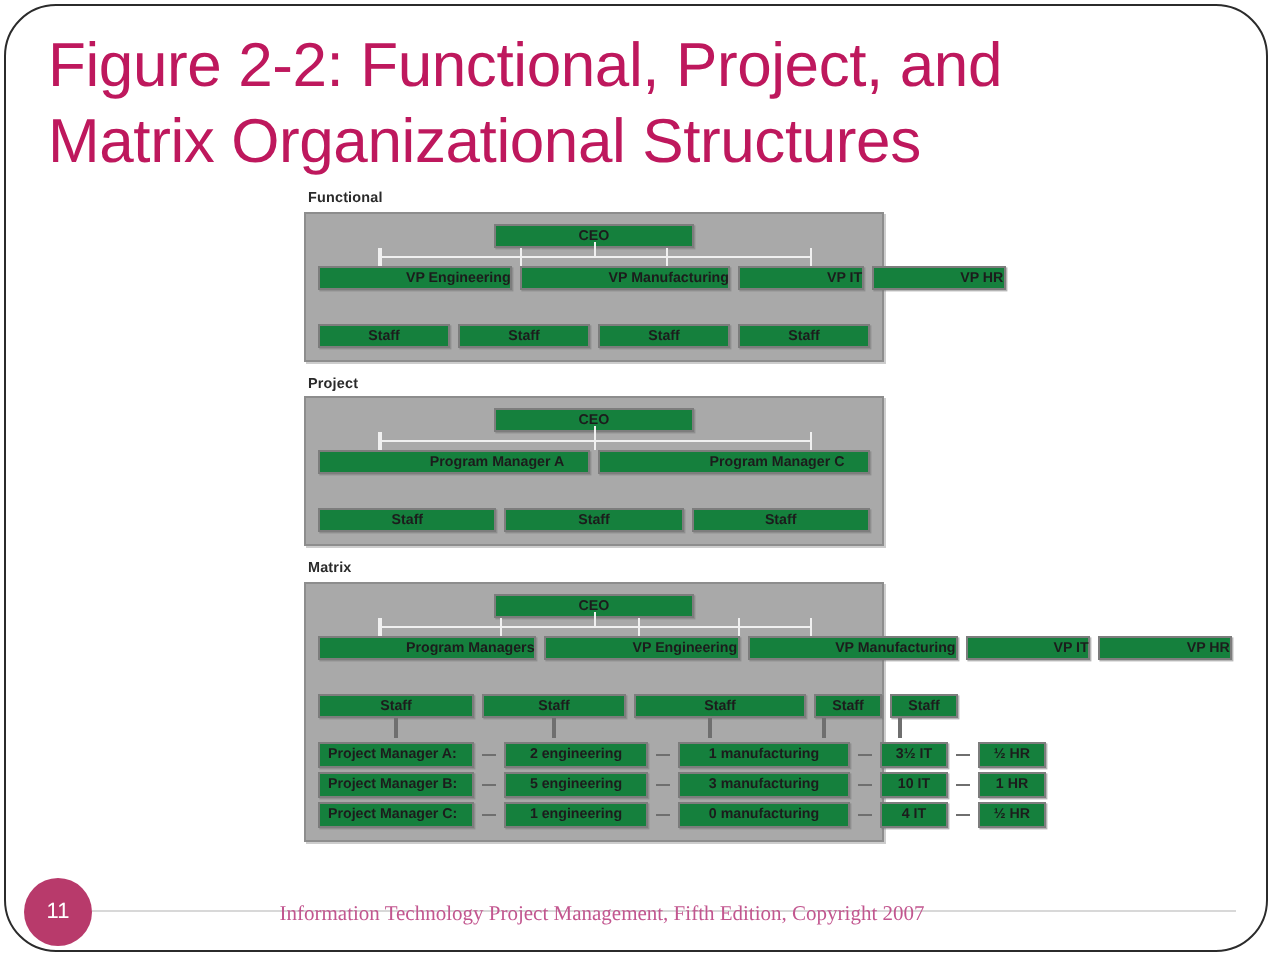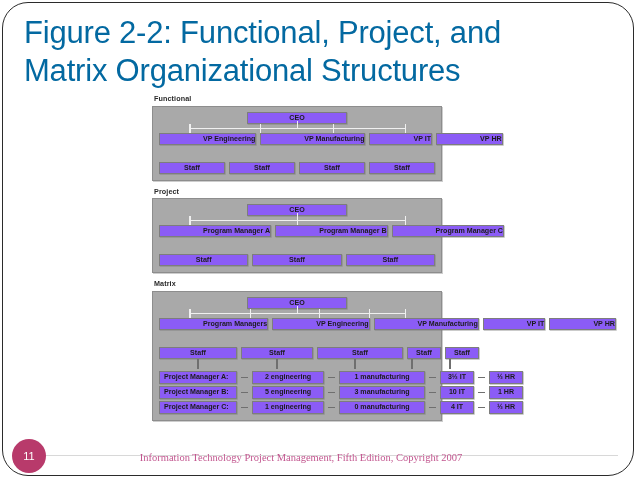--- a/index.html
+++ b/index.html
@@ -7,35 +7,35 @@
 
   #slide{position:relative;width:638px;height:479px;background:#fff;box-sizing:border-box;}
 
   
   #frame{position:absolute;left:2px;top:2px;width:632px;height:474px;
          border:1.2px solid #2b2b2b;border-radius:26px;box-sizing:border-box;
          pointer-events:none;}
 
   
   #title{position:absolute;left:24px;top:14px;width:580px;
-         font-size:31px;line-height:38px;color:#0369a1;font-weight:400;
+         font-size:31px;line-height:38px;color:#be185d;font-weight:400;
          letter-spacing:-0.2px;}
   #title .ln{display:block;white-space:nowrap;}
 
   
   #figure{position:absolute;left:152px;top:94px;width:290px;height:342px;}
 
   .section{position:relative;margin-bottom:6px;}
   .sec-label{font-size:7.2px;color:#2a2a2a;font-weight:700;margin:0 0 2.5px 2px;
              letter-spacing:.1px;}
   .panel{position:relative;background:#a9a9a9;border:1px solid #8d8d8d;
          box-shadow:1px 1px 0 #cdcdcd;padding:5px 6px 6px 6px;box-sizing:border-box;}
 
   
-  .bx{background:#8b5cf6;border:1px solid #7d7d7d;box-sizing:border-box;
+  .bx{background:#15803d;border:1px solid #7d7d7d;box-sizing:border-box;
       font-size:7.1px;font-weight:700;color:#1c1c1c;display:flex;
       align-items:center;justify-content:center;height:12px;white-space:nowrap;
       box-shadow:0.7px 0.7px 0 rgba(120,120,120,.55);}
 
   .ceo-row{display:flex;justify-content:center;}
   .ceo-row .bx{width:36%;}
 
   .conn{height:9px;position:relative;}
   .conn .hbar{position:absolute;left:11%;right:11%;top:4px;height:1.4px;background:#f0f0f0;}
   .conn .vstub{position:absolute;top:0;width:1.4px;height:9px;background:#f0f0f0;}
@@ -117,21 +117,20 @@
         </div>
         <div class="conn">
           <div class="vtop"></div>
           <div class="hbar"></div>
           <div class="vstub" style="left:11%"></div>
           <div class="vstub" style="left:50%"></div>
           <div class="vstub" style="left:89%"></div>
         </div>
         <div class="row">
           <div class="bx">Program Manager A</div>
-          <div class="bx">Program Manager B</div>
           <div class="bx">Program Manager C</div>
         </div>
         <div class="row2">
           <div class="bx">Staff</div>
           <div class="bx">Staff</div>
           <div class="bx">Staff</div>
         </div>
       </div>
     </div>
 

